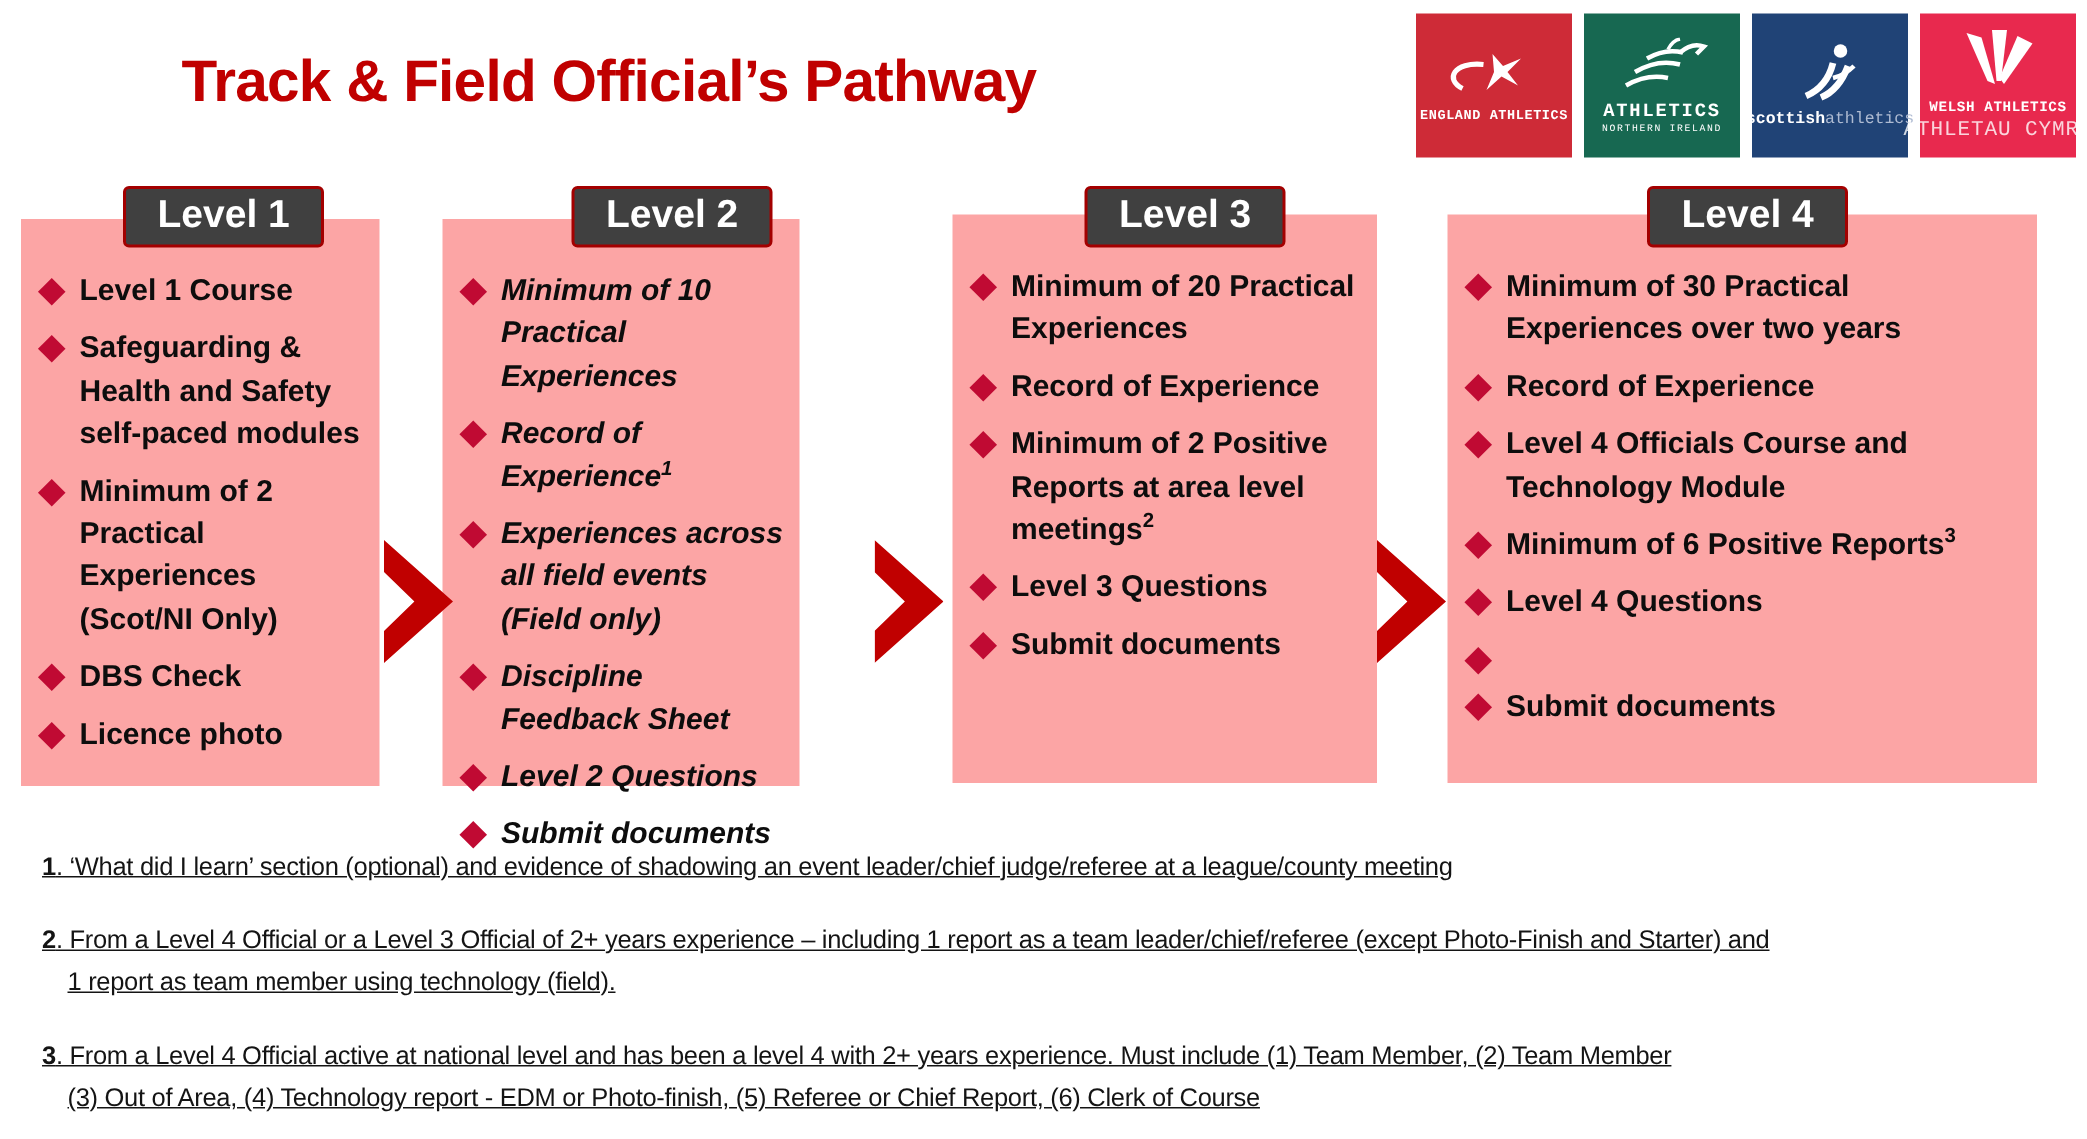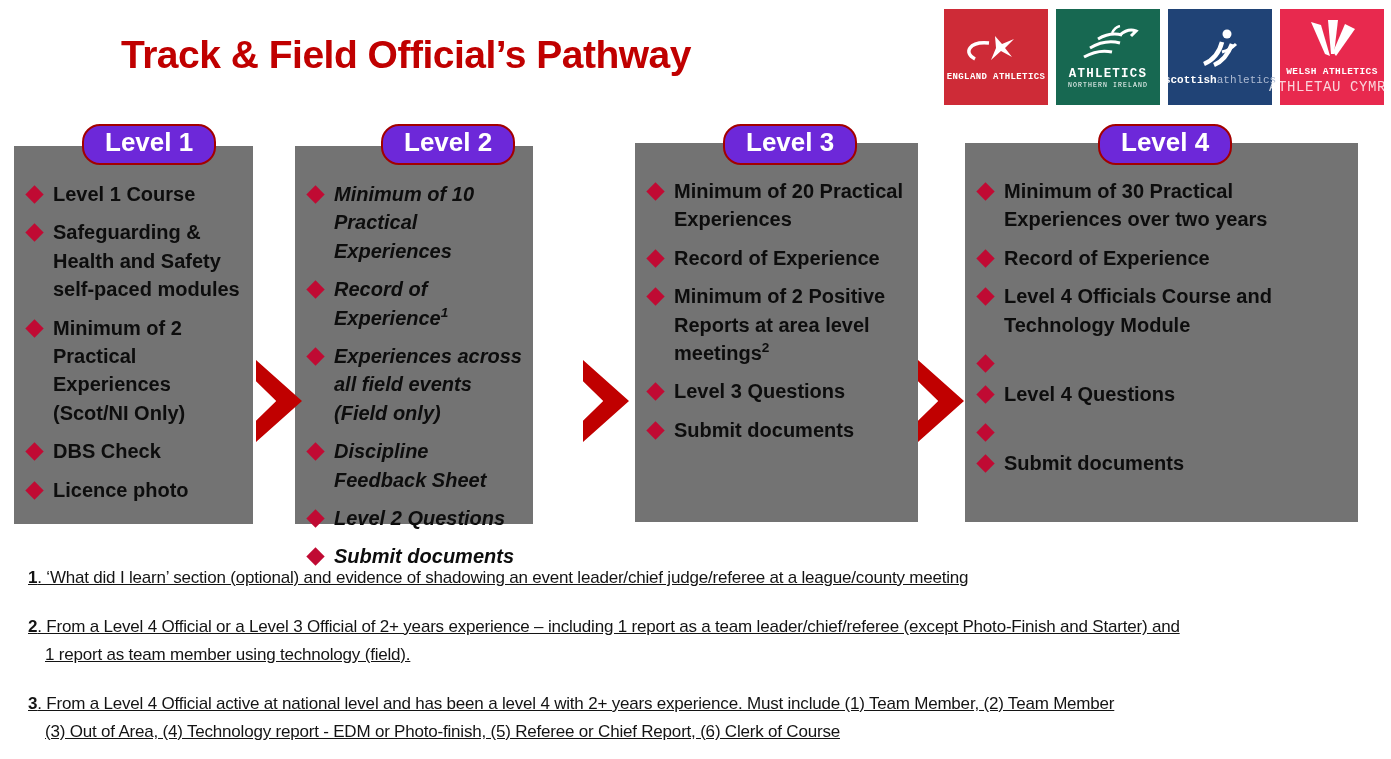--- a/index.html
+++ b/index.html
@@ -21,28 +21,28 @@
   .logo-welsh{background:#E8294E;}
   .logo-line-sm{font-size:9px;font-weight:bold;letter-spacing:.4px;margin-top:3px;white-space:nowrap;}
   .ni-big{font-size:12.5px;font-weight:bold;letter-spacing:1.2px;margin-top:4px;}
   .ni-small{font-size:6.5px;letter-spacing:1.1px;margin-top:1px;}
   .sc-line{font-size:11px;margin-top:6px;white-space:nowrap;}
   .sc-bold{font-weight:bold;color:#ffffff;}
   .sc-light{color:#aebbd2;}
   .welsh-big{font-size:9.5px;font-weight:bold;letter-spacing:.4px;margin-top:6px;white-space:nowrap;}
   .welsh-small{font-size:14px;letter-spacing:.6px;color:rgba(255,255,255,.8);margin-top:2px;white-space:nowrap;text-align:right;}
   
-  .column{position:absolute;background:#737373;}
+  .column{position:absolute;background:#fca5a5;}
   .col-1{left:14px;top:146px;width:239px;height:378px;}
   .col-2{left:295px;top:146px;width:238px;height:378px;font-style:italic;}
   .col-3{left:635px;top:143px;width:283px;height:379px;}
   .col-4{left:965px;top:143px;width:393px;height:379px;}
   .badge{
     position:absolute;top:124px;height:30px;
-    background:#6d28d9;border:2px solid #A30000;border-radius:18px;
+    background:#404040;border:2px solid #A30000;border-radius:4px;
     color:#fff;font-weight:bold;font-size:26px;line-height:29px;
     padding:2px 21px 5px;white-space:nowrap;
   }
   .badge-1{left:82px;}
   .badge-2{left:381px;}
   .badge-3{left:723px;}
   .badge-4{left:1098px;}
   .items{list-style:none;margin:0;padding:34px 8px 0 13px;}
   .item{display:flex;margin-bottom:10px;font-size:20px;line-height:1.42;font-weight:bold;color:#0d0d0d;}
   .diamond{flex:0 0 13px;width:13px;height:13px;background:#C00A33;transform:rotate(45deg);margin:8px 12px 0 1px;}
@@ -204,20 +204,21 @@
       <li class="item">
           <span class="diamond"></span>
           <span class="item-text"><span>Record of Experience</span><sup></sup></span>
         </li>
       <li class="item">
           <span class="diamond"></span>
           <span class="item-text"><span>Level 4 Officials Course and Technology Module</span><sup></sup></span>
         </li>
       <li class="item">
           <span class="diamond"></span>
+          <span class="item-text"><span>Minimum of 6 Positive Reports</span><sup>3</sup></span>
         </li>
       <li class="item">
           <span class="diamond"></span>
           <span class="item-text"><span>Level 4 Questions</span><sup></sup></span>
         </li>
       <li class="item">
           <span class="diamond"></span>
         </li>
       <li class="item">
           <span class="diamond"></span>

